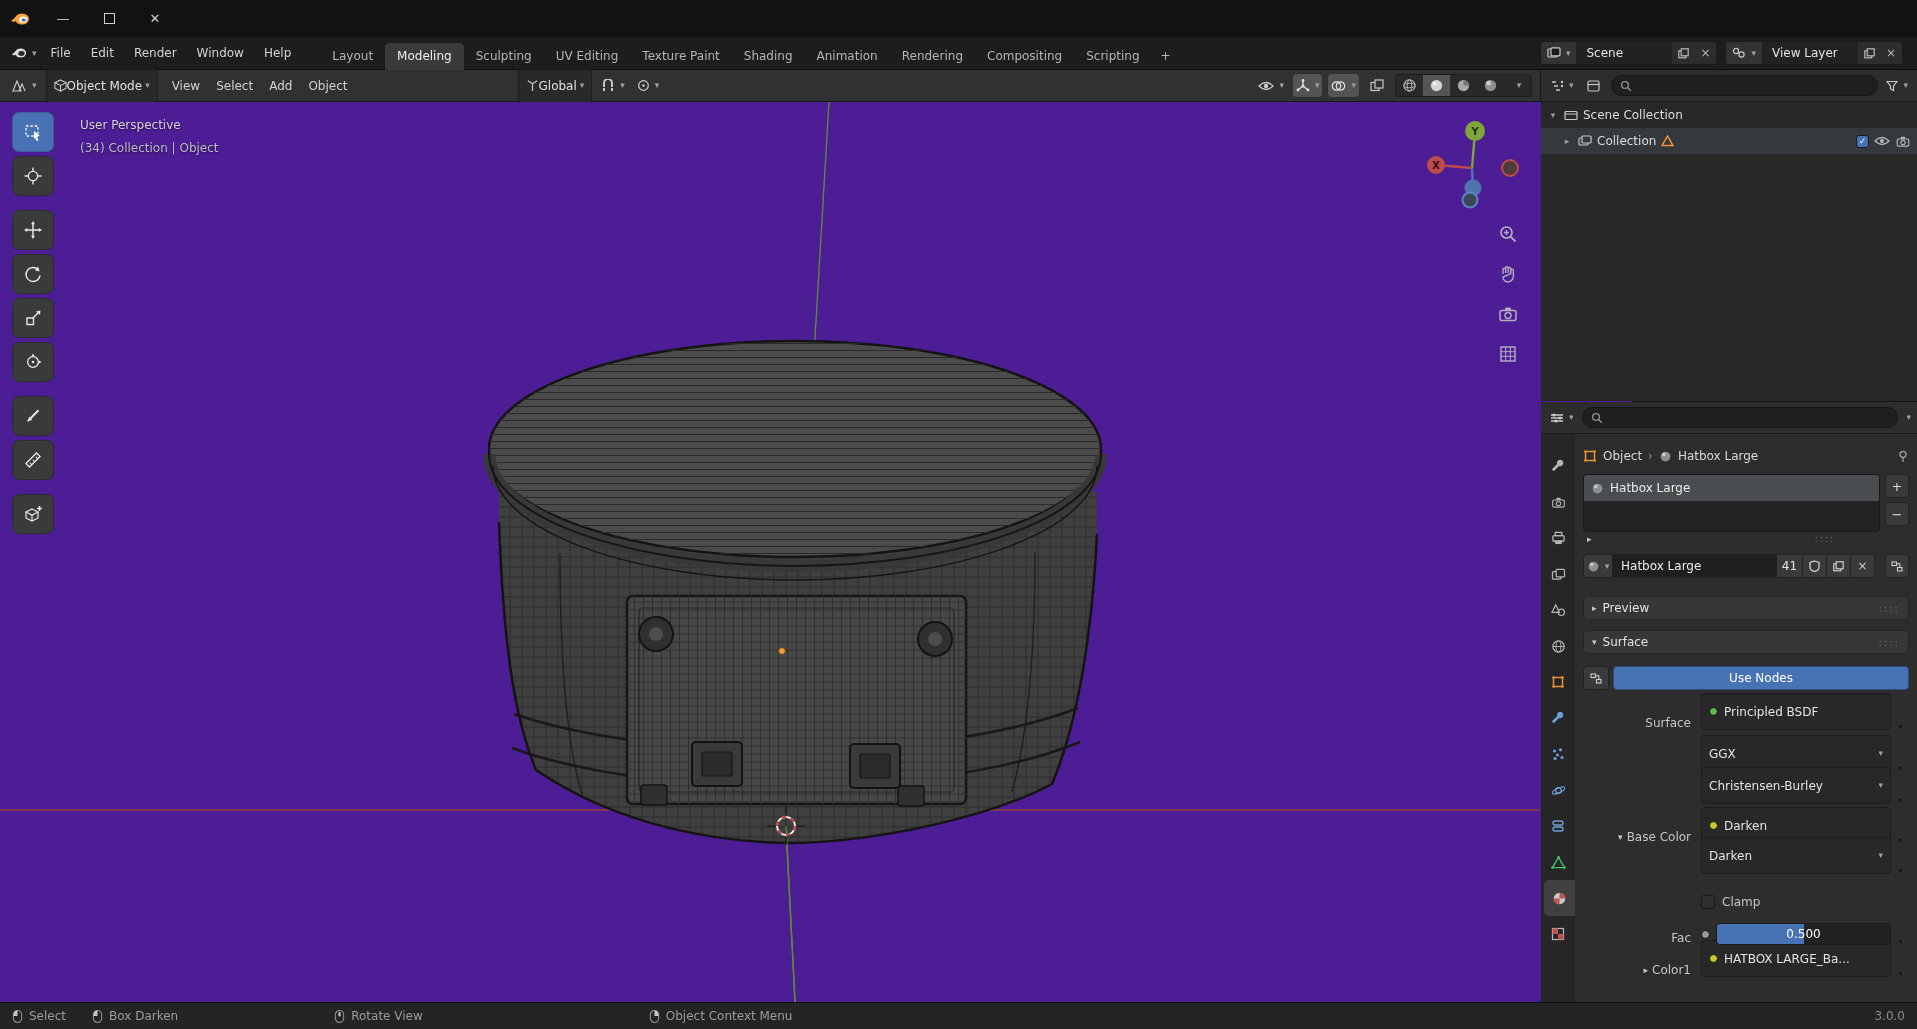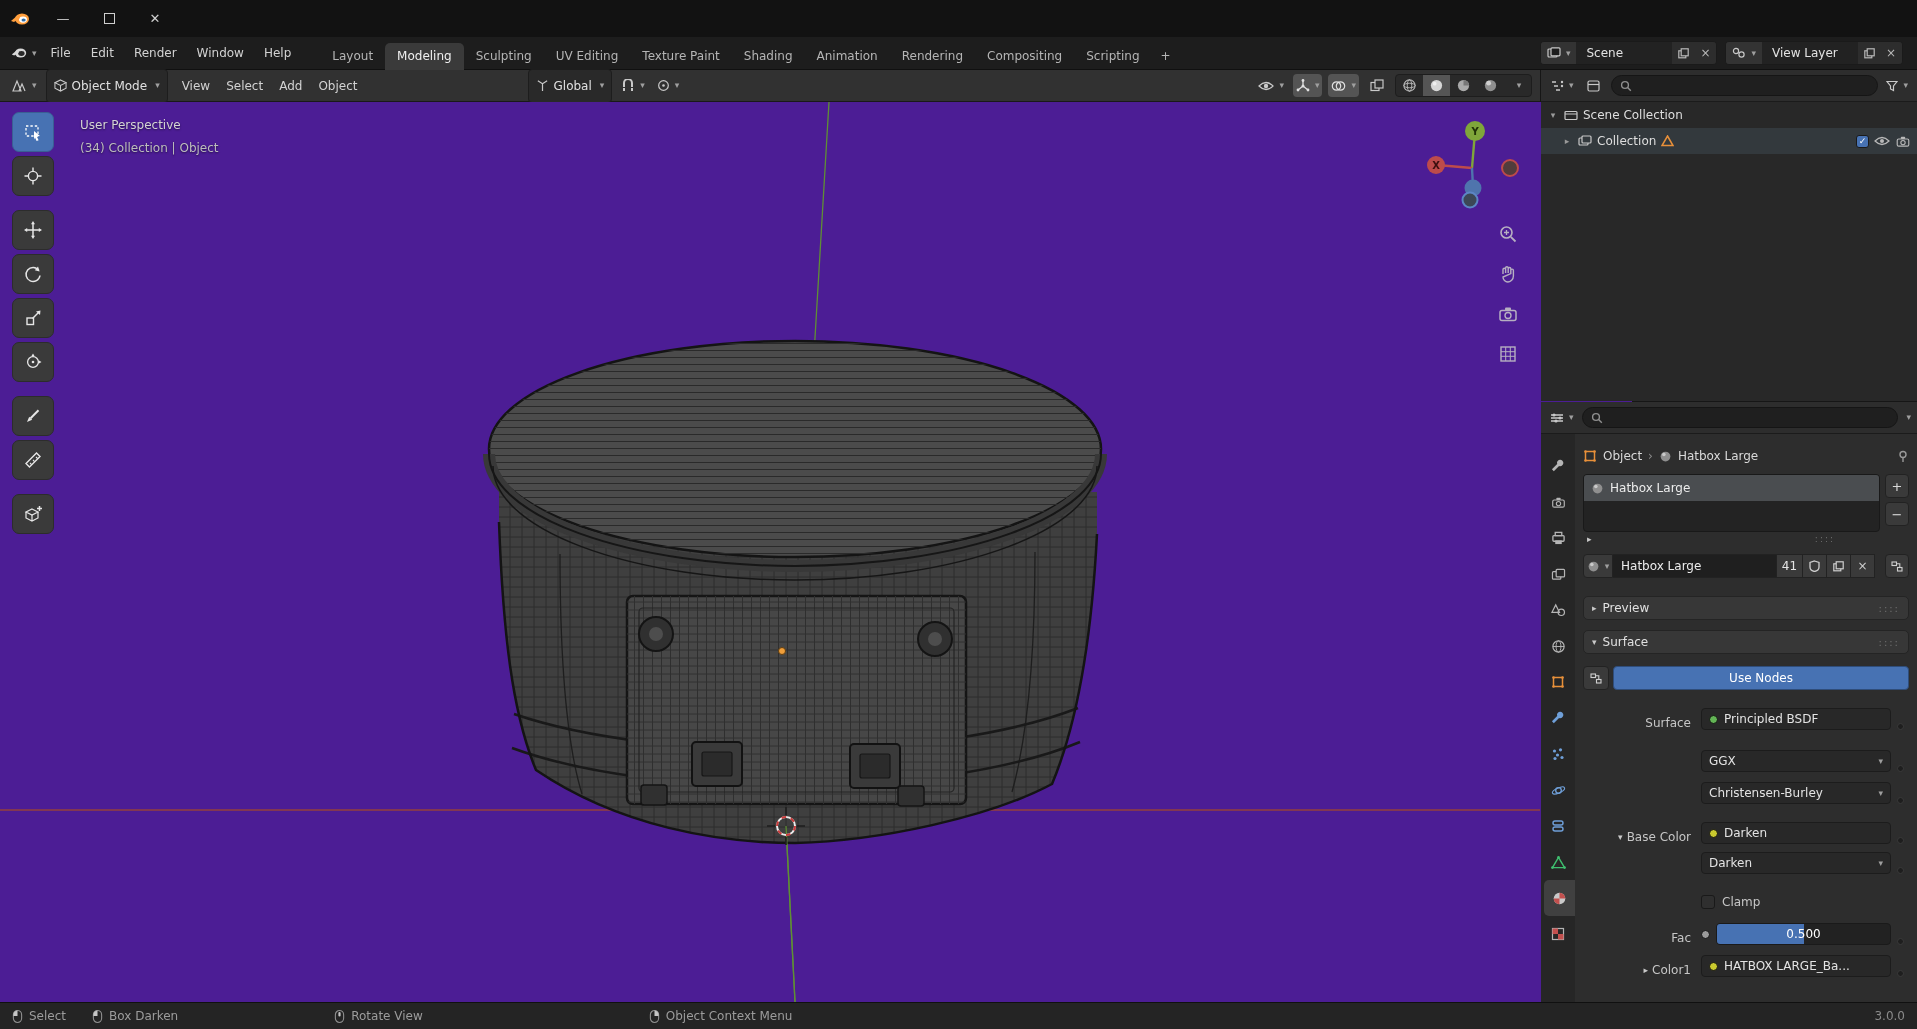--- a/index.html
+++ b/index.html
@@ -22,21 +22,21 @@
 .tab.add{color:#b5b5b5;padding:6px 9px 7px}
 .topbar-right{margin-left:auto;display:flex;align-items:center;gap:8px;padding-right:6px}
 .idgroup{display:flex;align-items:center;background:#2a2a2a;border:1px solid #1a1a1a;border-radius:4px;height:24px;overflow:hidden}
 .idgroup .ib{display:flex;align-items:center;gap:2px;padding:0 6px;height:100%;background:#333}
 .idgroup .name{padding:0 10px;color:#e2e2e2;background:#222;height:100%;display:flex;align-items:center;min-width:96px}
 .idgroup .mini{width:22px;height:100%;display:flex;align-items:center;justify-content:center;color:#b9b9b9;background:#2d2d2d}
 
 .vph{position:absolute;left:0;top:70px;width:1540px;height:32px;background:#313131;border-bottom:1px solid #191919;display:flex;align-items:center;padding:0 8px;gap:6px}
 .vph .menus{display:flex}
 .vph .menu{padding:4px 8px}
-.dd{display:flex;align-items:center;background:#292929;border:1px solid #1d1d1d;border-radius:4px;height:34px;padding:0 7px;gap:5px;color:#e0e0e0;white-space:nowrap}
+.dd{display:flex;align-items:center;background:#292929;border:1px solid #1d1d1d;border-radius:4px;height:34px;padding:0 7px;color:#e0e0e0;white-space:nowrap}
 .icobtn{display:flex;align-items:center;justify-content:center;height:23px;min-width:24px;border-radius:4px;padding:0 3px;gap:2px}
 .icobtn.on{background:#545454}
 .shadegrp{display:flex;background:#292929;border:1px solid #1d1d1d;border-radius:4px;overflow:hidden;height:23px}
 .shadegrp .s{width:27px;display:flex;align-items:center;justify-content:center}
 .shadegrp .s.on{background:#555}
 
 .viewport{position:absolute;left:0;top:102px;width:1632px;height:900px;background:#4c1d95;overflow:hidden}
 .vp-label{position:absolute;left:80px;top:16px;color:#d4d4d4;text-shadow:0 1px 2px rgba(0,0,0,.5)}
 .vp-label2{position:absolute;left:80px;top:39px;color:#bdbdbd;text-shadow:0 1px 2px rgba(0,0,0,.5)}
 .toolcol{position:absolute;left:12px;top:10px;display:flex;flex-direction:column;width:42px}
@@ -61,21 +61,21 @@
 .pbody{flex:1;display:flex;min-height:0}
 .tabstrip{width:34px;background:#262626;display:flex;flex-direction:column;align-items:stretch;padding-top:14px}
 .ptab{height:36px;display:flex;align-items:center;justify-content:center}
 .ptab.active{background:#404040;border-radius:5px 0 0 5px;margin-left:3px}
 .pcontent{flex:1;padding:6px 8px 0 8px;overflow:hidden}
 .prow{display:flex;align-items:flex-end;height:24px}
 .plabel{width:118px;display:flex;justify-content:flex-end;align-items:center;gap:4px;padding-right:10px;color:#c6c6c6;white-space:nowrap}
 .pval{flex:1;display:flex;align-items:center;min-width:0}
 .pdot{width:18px;display:flex;justify-content:center}
 .pdot i{width:7px;height:7px;border-radius:50%;background:#1e1e1e;border:1px solid #3a3a3a}
-.fld{flex:1;display:flex;align-items:center;gap:6px;background:#282828;border:1px solid #1c1c1c;border-radius:4px;height:22px;padding:0 7px;color:#e3e3e3;white-space:nowrap;overflow:hidden}
+.fld{flex:1;display:flex;align-items:center;gap:6px;background:#282828;border:1px solid #1c1c1c;border-radius:4px;height:37px;padding:0 7px;color:#e3e3e3;white-space:nowrap;overflow:hidden}
 .fld .chev{margin-left:auto}
 .sock{width:9px;height:9px;border-radius:50%;border:1px solid #111;flex:none}
 .sock.y{background:#c9c92e}.sock.g{background:#63b555}.sock.gr{background:#9a9a9a}
 .phead{display:flex;align-items:center;background:#373737;border:1px solid #242424;border-radius:5px;height:24px;padding:0 8px;gap:6px;color:#e0e0e0}
 .phead .grip{margin-left:auto;color:#6f6f6f;letter-spacing:2px;font-size:10px}
 .tri{color:#c9c9c9;font-size:9px}
 .usenodes{flex:1;background:#4772b3;border:1px solid #33movies;border-radius:4px;height:24px;display:flex;align-items:center;justify-content:center;color:#fff}
 .usenodes{border:1px solid #2f4d7a}
 .sq{width:26px;height:24px;background:#3a3a3a;border:1px solid #222;border-radius:4px;display:flex;align-items:center;justify-content:center;margin-right:4px}
 .slider{flex:1;position:relative;height:22px;background:#222;border:1px solid #1a1a1a;border-radius:4px;overflow:hidden}

